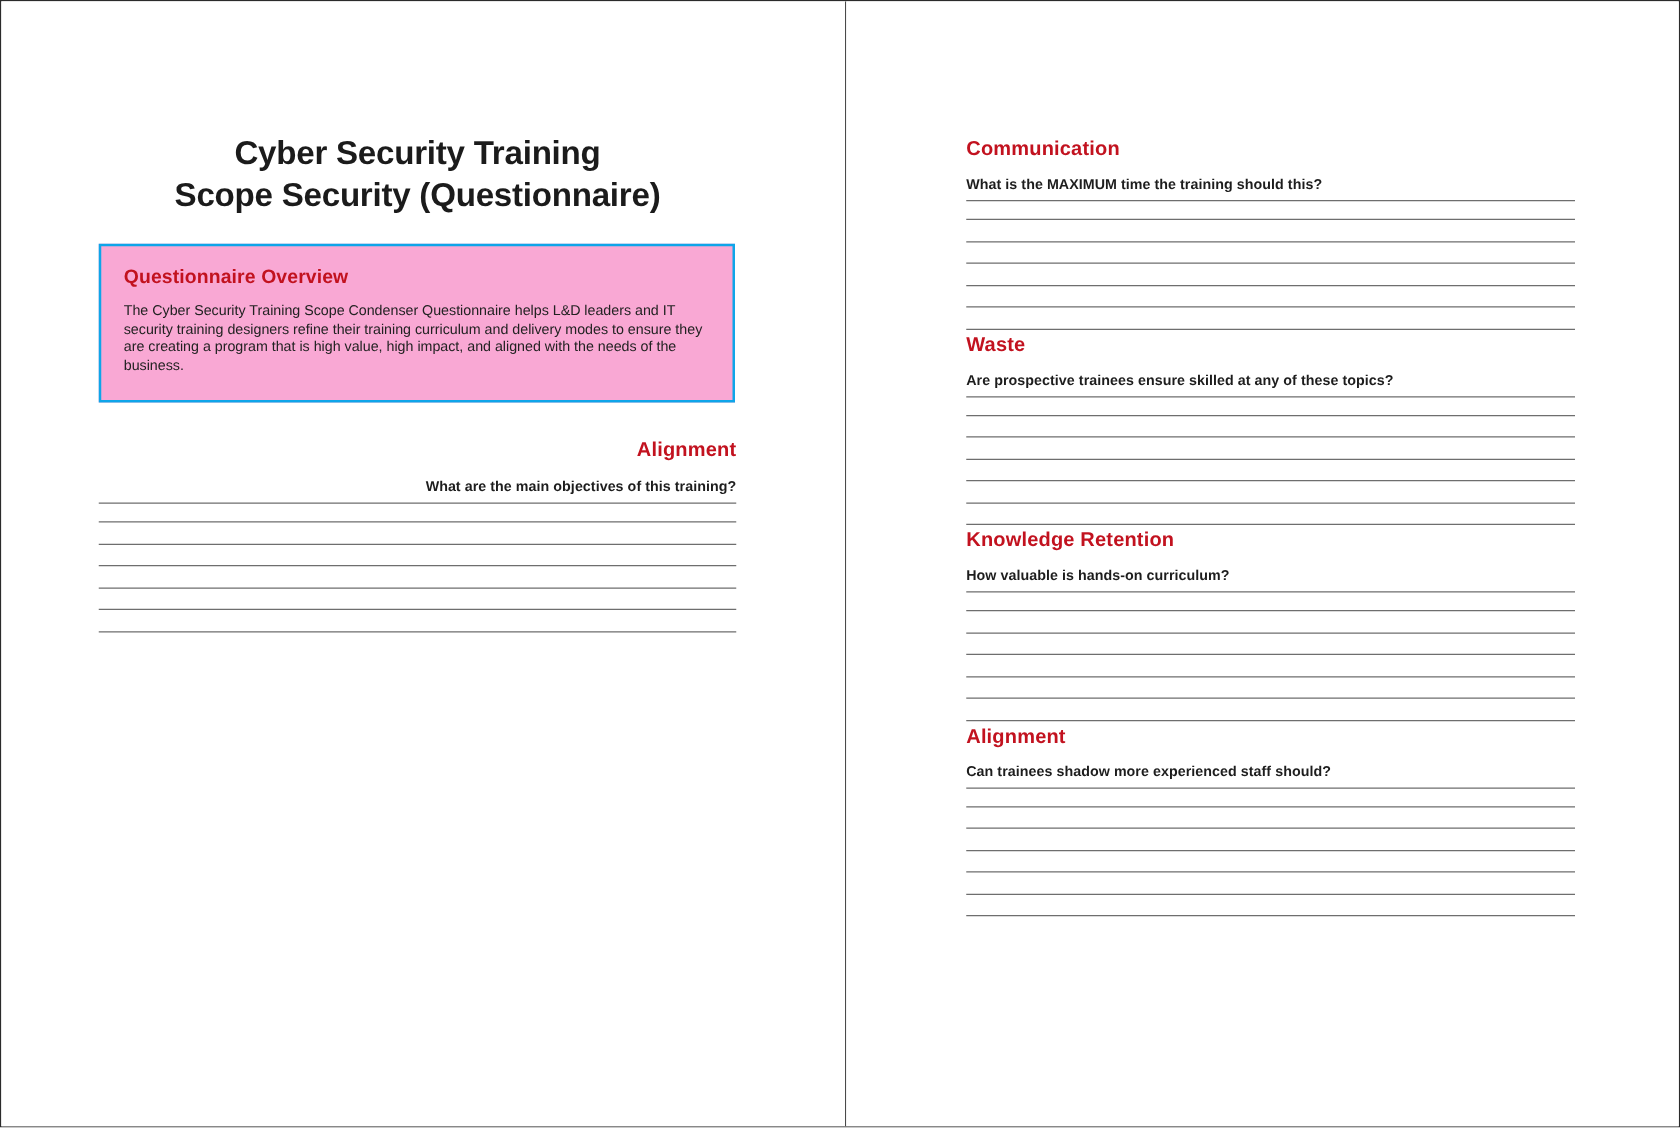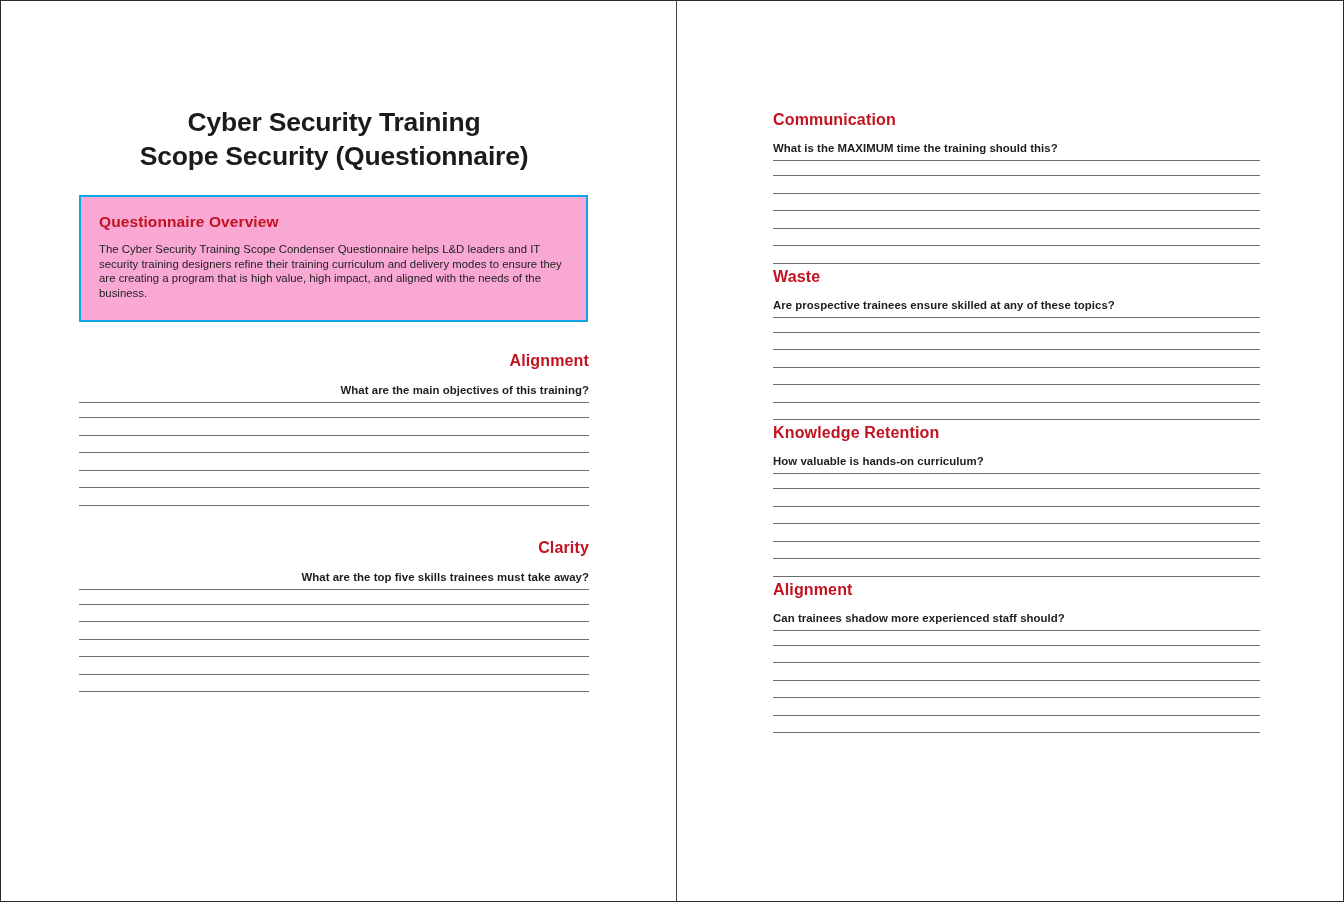--- a/index.html
+++ b/index.html
@@ -154,32 +154,20 @@
           <div class="answer-lines">
             <div class="answer-line"></div>
             <div class="answer-line"></div>
             <div class="answer-line"></div>
             <div class="answer-line"></div>
             <div class="answer-line"></div>
             <div class="answer-line"></div>
           </div>
         </div>
 
-        <div class="section">
-          <h3 class="section-heading">Clarity</h3>
-          <p class="question-text">What are the top five skills trainees must take away?</p>
-          <div class="answer-lines">
-            <div class="answer-line"></div>
-            <div class="answer-line"></div>
-            <div class="answer-line"></div>
-            <div class="answer-line"></div>
-            <div class="answer-line"></div>
-            <div class="answer-line"></div>
-          </div>
-        </div>
 
       </div>
     </div>
   </div>
 
   <div class="page-divider"></div>
 
   <div class="pane pane-right">
     <div class="right-content">
 

